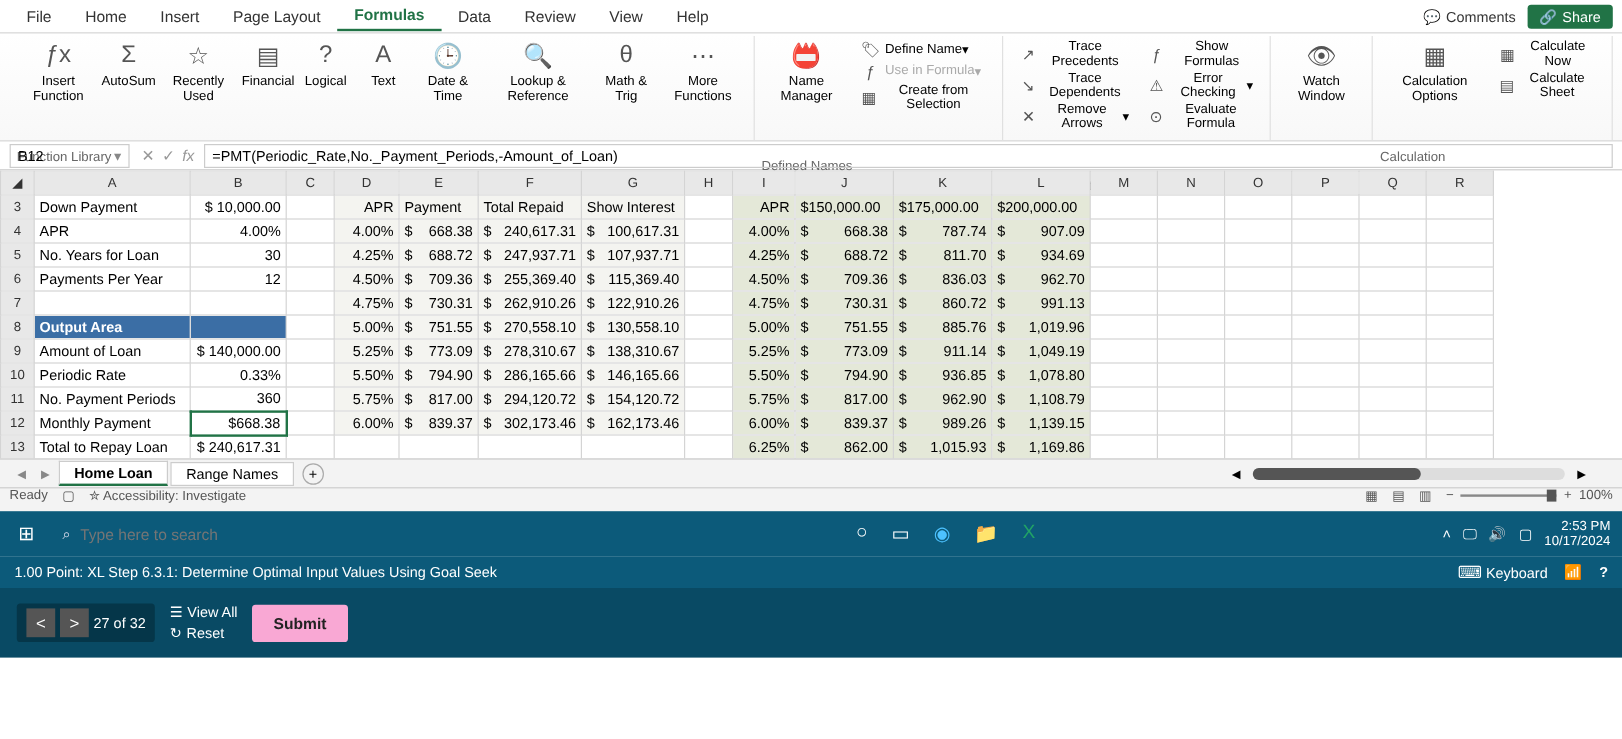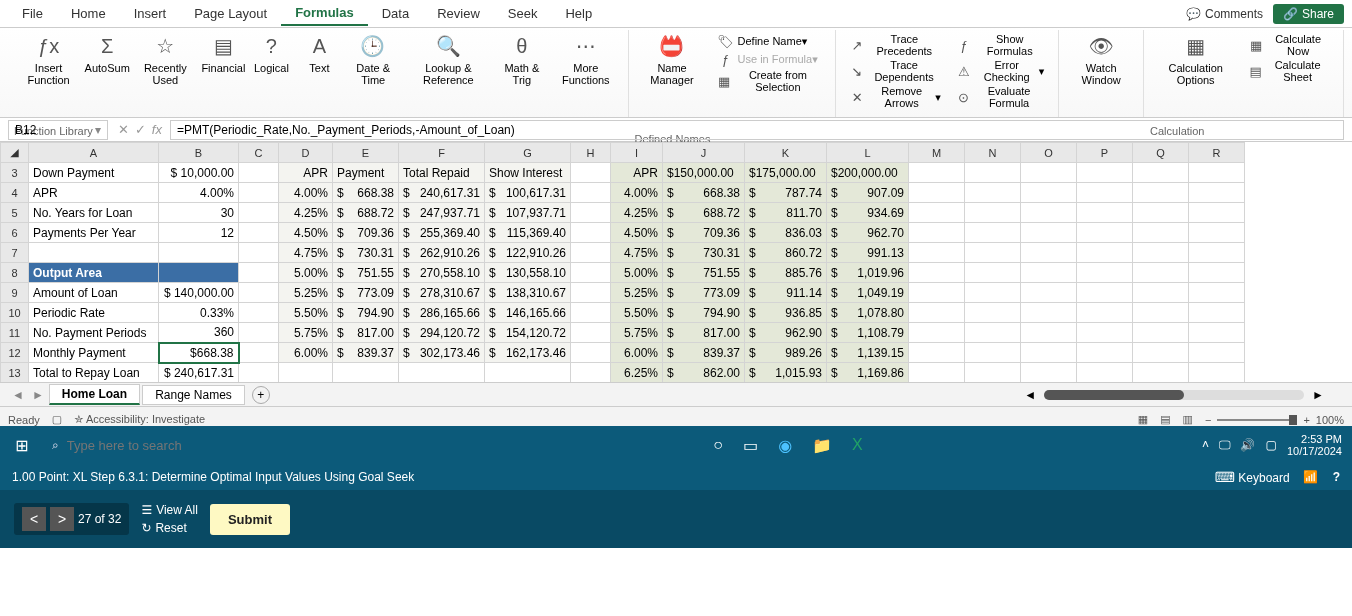--- a/index.html
+++ b/index.html
@@ -39,21 +39,21 @@
 td.sel{border:2px solid #217346!important;}
 .dollar{display:flex;justify-content:space-between;}
 .sheet-tabs { display:flex; align-items:center; height:24px; border-top:1px solid #ccc; background:#f3f3f3; font-size:12px; padding:0 8px; }
 .sheet-tabs .navbtn{color:#888;padding:0 4px;cursor:pointer;}
 .sheet-tabs .stab{padding:2px 12px;border:1px solid #ccc;background:#fff;margin:0 1px;cursor:pointer;}
 .sheet-tabs .stab.active{border-bottom:2px solid #217346;font-weight:600;}
 .sheet-tabs .addtab{width:18px;height:18px;border:1px solid #aaa;border-radius:50%;display:flex;align-items:center;justify-content:center;margin-left:6px;cursor:pointer;}
 .sheet-tabs .hscroll{flex:1;display:flex;justify-content:flex-end;align-items:center;gap:8px;padding-right:20px;}
 .hscroll .track{width:260px;height:10px;background:#ddd;border-radius:5px;position:relative;}
 .hscroll .thumb{position:absolute;left:0;width:140px;height:10px;background:#555;border-radius:5px;}
-.status-bar{display:flex;align-items:flex-end;height:20px;background:#f3f3f3;border-top:1px solid #ccc;font-size:11px;padding:0 8px;color:#555;gap:12px;}
+.status-bar{display:flex;align-items:flex-start;height:20px;background:#f3f3f3;border-top:1px solid #ccc;font-size:11px;padding:0 8px;color:#555;gap:12px;}
 .status-bar .spacer{flex:1;}
 .zoom{display:flex;align-items:center;gap:6px;}
 .zoom .slider{width:80px;height:2px;background:#888;position:relative;}
 .zoom .slider .knob{position:absolute;right:0;top:-4px;width:8px;height:10px;background:#555;}
 .taskbar{display:flex;align-items:center;height:38px;background:#0c5a7a;color:#fff;font-size:12px;}
 .taskbar .start{width:44px;display:flex;align-items:center;justify-content:center;font-size:16px;}
 .taskbar .search{display:flex;align-items:center;width:330px;color:#dde;padding-left:8px;gap:8px;}
 .taskbar .search input{background:transparent;border:none;color:#dde;font-size:13px;outline:none;width:260px;}
 .taskbar .ticons{flex:1;display:flex;justify-content:center;gap:20px;font-size:16px;}
 .taskbar .tray{display:flex;align-items:center;gap:10px;padding-right:10px;font-size:12px;}
@@ -61,35 +61,35 @@
 .lesson-header{display:flex;align-items:center;justify-content:space-between;height:26px;background:#0c5a7a;color:#fff;font-size:12px;padding:0 12px;}
 .lesson-bar{display:flex;align-items:center;height:58px;background:#094a64;color:#fff;padding:0 14px;gap:12px;}
 .lesson-bar .instr{flex:1;background:#fff;color:#222;padding:6px 10px;border-radius:3px;font-size:14px;font-weight:600;line-height:1.25;}
 .lesson-bar .instr .hl{color:#1a6fb0;}
 .navgrp{display:flex;align-items:center;gap:4px;background:#053649;padding:4px 8px;border-radius:3px;}
 .navgrp .arrow{width:24px;height:24px;display:flex;align-items:center;justify-content:center;background:#555;color:#fff;font-size:14px;cursor:pointer;}
 .navgrp .count{font-size:12px;}
 .attempts{background:#053649;padding:4px 10px;border-radius:3px;text-align:center;font-size:11px;}
 .side-links{display:flex;flex-direction:column;gap:4px;font-size:12px;}
 .side-links .lnk{display:flex;align-items:center;gap:4px;cursor:pointer;}
-.submit{background:#fef9c3;color:#222;font-weight:600;padding:8px 18px;border-radius:3px;cursor:pointer;font-size:13px;}
+.submit{background:#f9a8d4;color:#222;font-weight:600;padding:8px 18px;border-radius:3px;cursor:pointer;font-size:13px;}
 .kbd-row .kico{font-size:14px;}
 </style>
 </head>
 <body>
 
 <div class="ribbon-tabs">
   <div class="tab">File</div>
   <div class="tab">Home</div>
   <div class="tab">Insert</div>
   <div class="tab">Page Layout</div>
   <div class="tab active">Formulas</div>
   <div class="tab">Data</div>
   <div class="tab">Review</div>
-  <div class="tab">Seek</div>
+  <div class="tab">View</div>
   <div class="tab">Help</div>
   <div class="spacer"></div>
   <div class="btn-right comments">💬 <span>Comments</span></div>
   <div class="btn-right share">🔗 <span>Share</span></div>
 </div>
 
 <div class="ribbon">
   <div class="group">
     <div class="group-row">
       <div class="rbtn">

